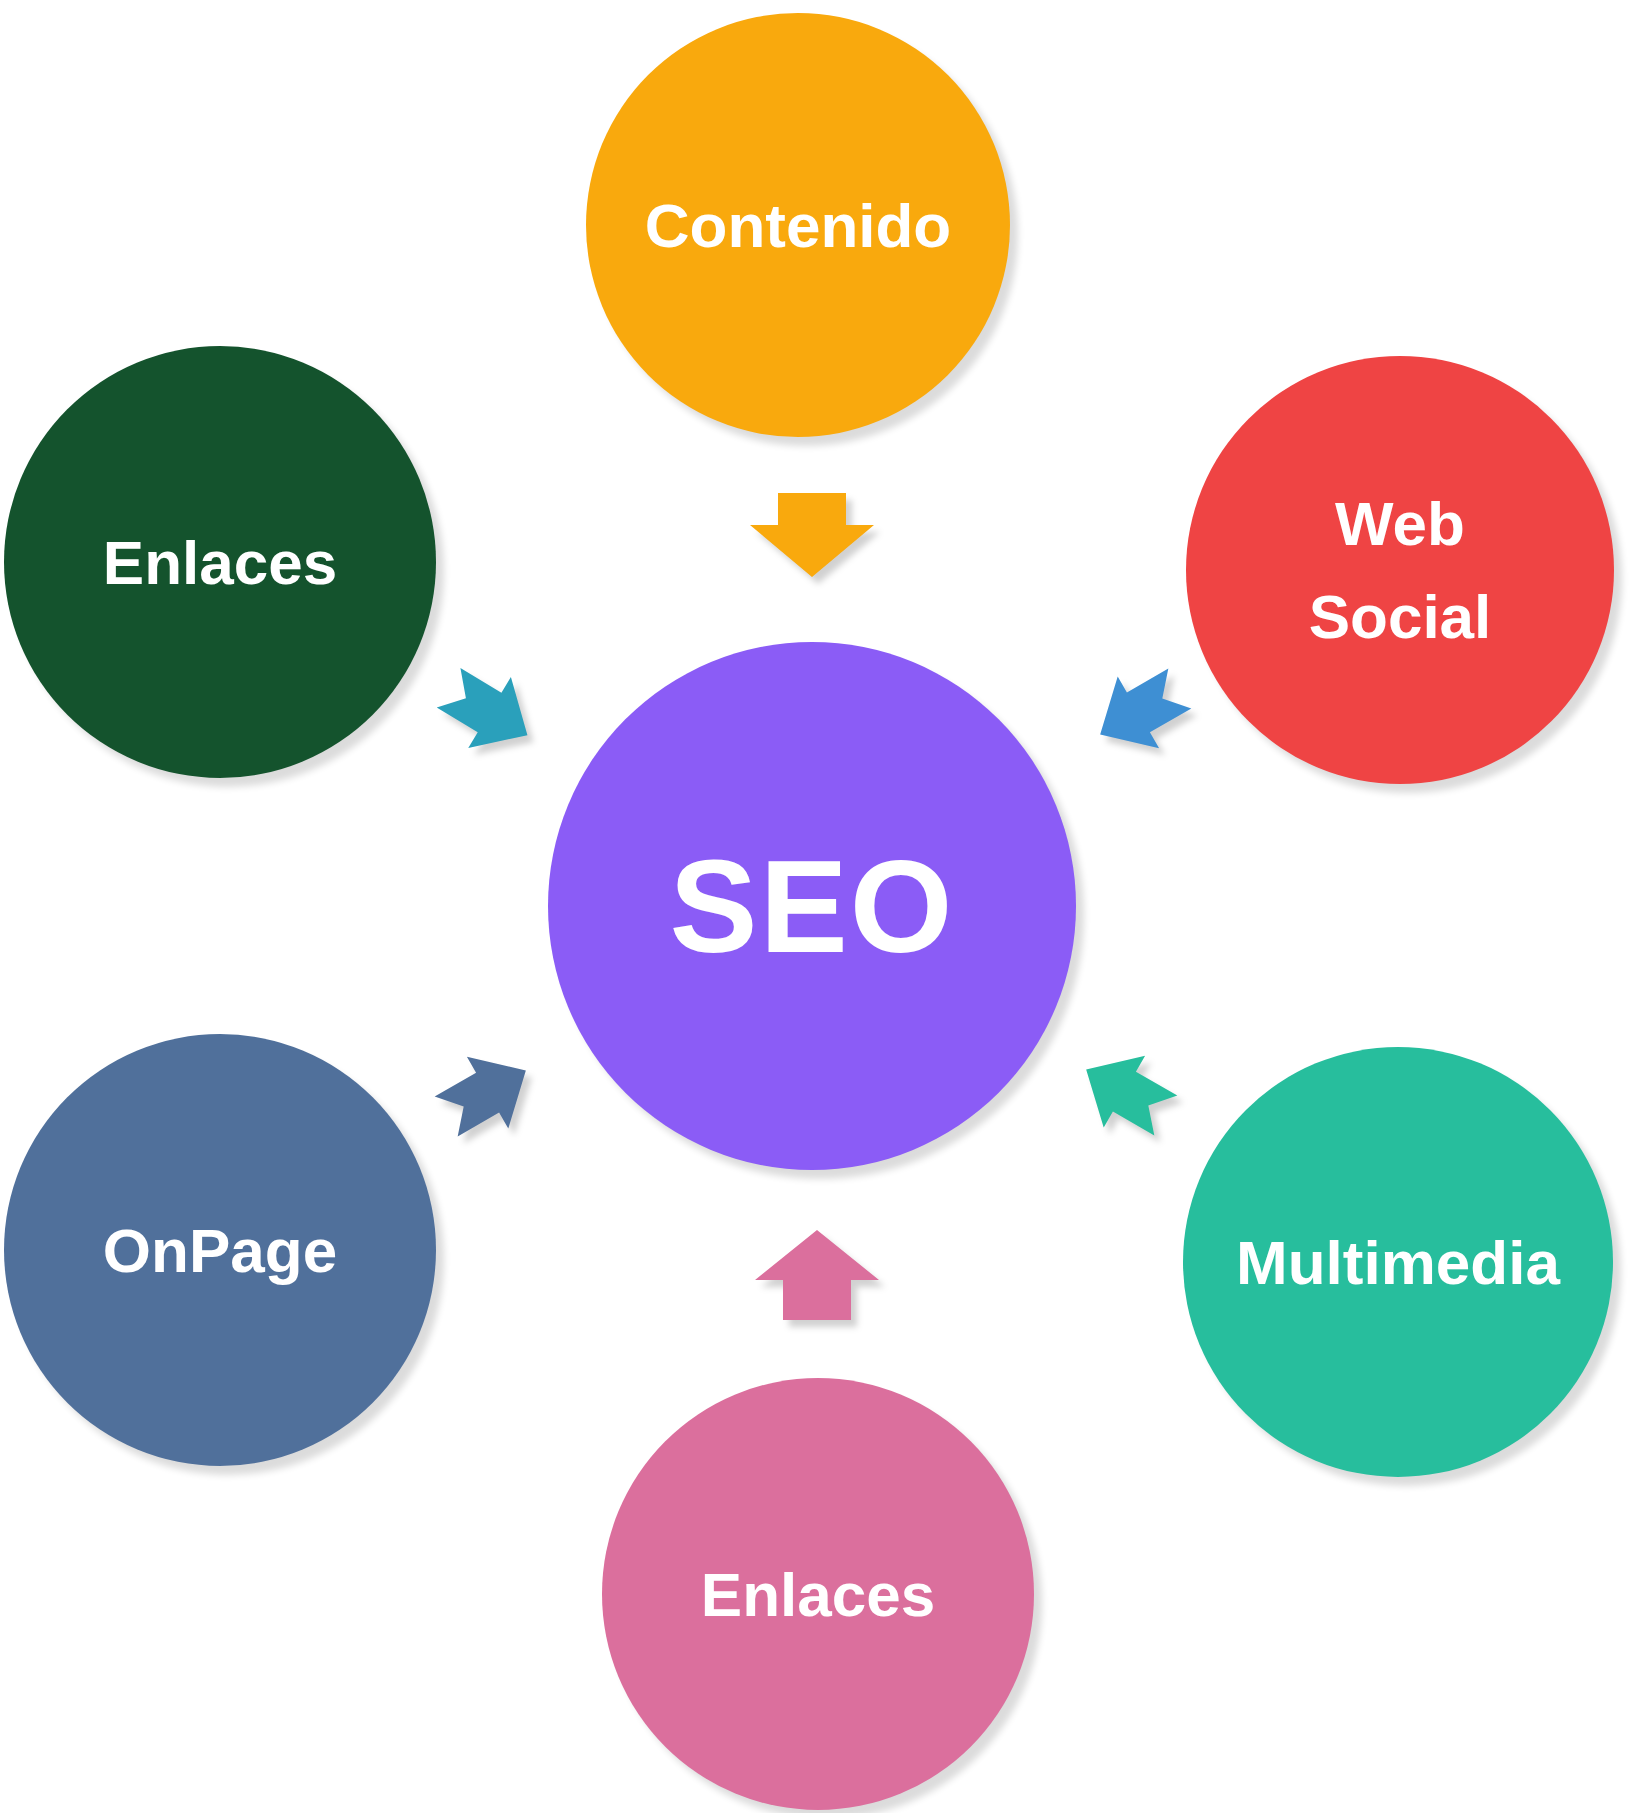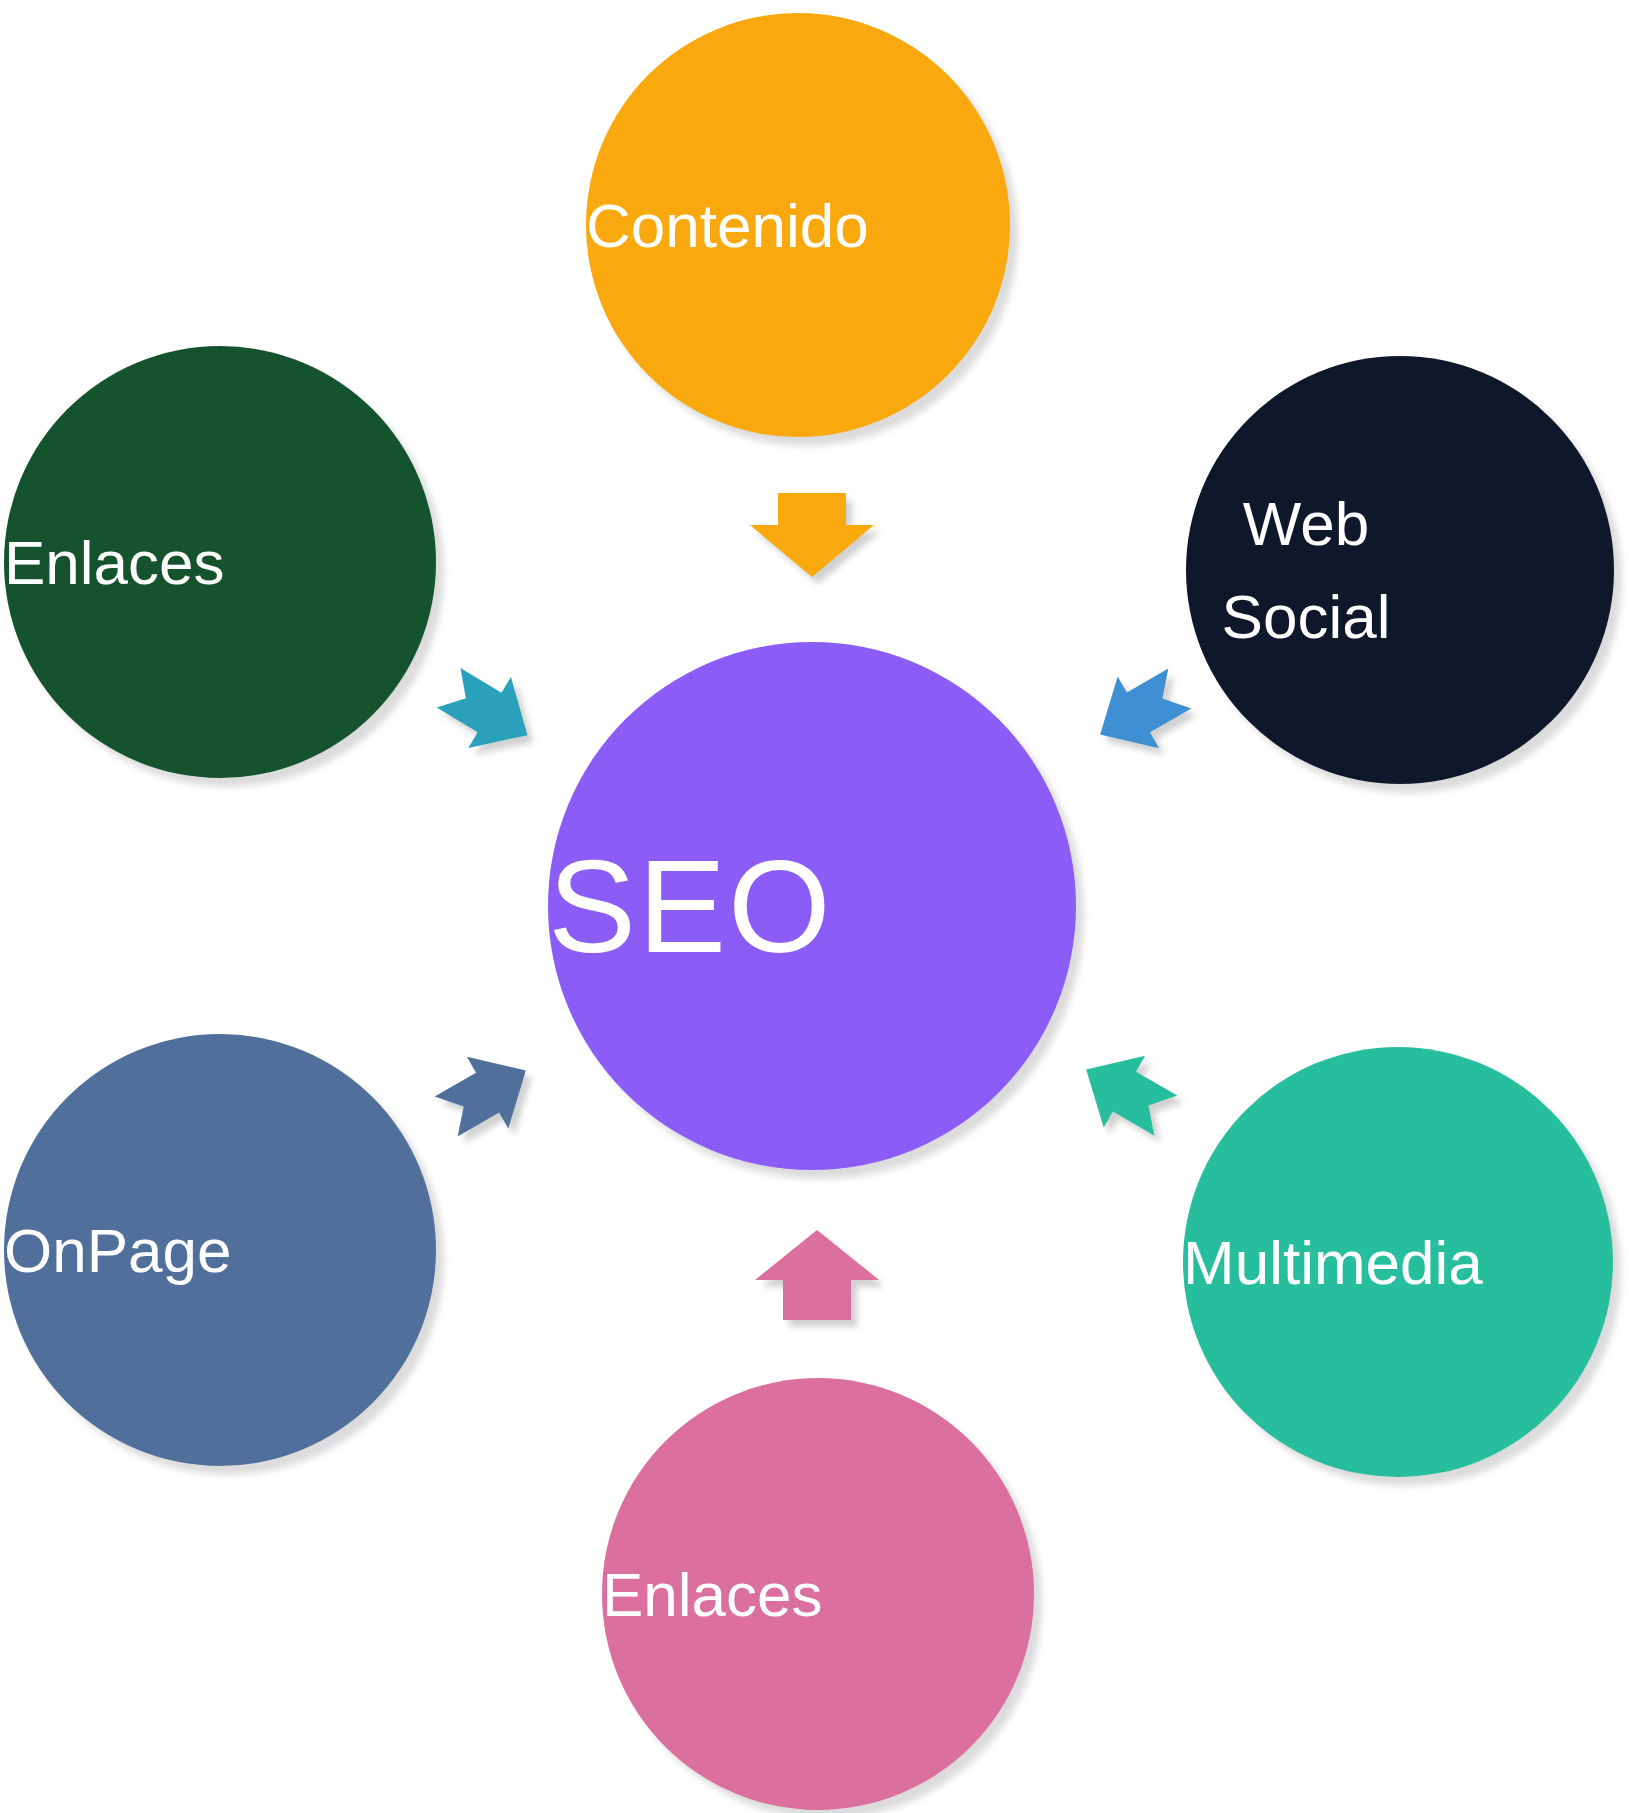--- a/index.html
+++ b/index.html
@@ -13,22 +13,23 @@
     height: 1813px;
     background: #ffffff;
     overflow: hidden;
     font-family: "Liberation Sans", sans-serif;
   }
   .circle {
     position: absolute;
     border-radius: 50%;
     display: flex;
     align-items: center;
-    justify-content: flex-start;
+    justify-content: center;
     box-shadow: 8px 9px 7px rgba(0,0,0,0.14);
+    font-weight: bold;
   }
   .label {
     color: #ffffff;
     font-size: 62px;
     line-height: 1.5;
     text-align: center;
     white-space: nowrap;
   }
   .label.wrap {
     white-space: normal;
@@ -51,21 +52,21 @@
 </style>
 </head>
 <body>
 
 <div class="canvas">
 
   <div class="circle" style="left: 586px; top: 13px; width: 424px; height: 424px; background: rgb(249, 169, 13);">
     <span class="label">Contenido</span>
   </div>
 
-  <div class="circle" style="left: 1186px; top: 356px; width: 428px; height: 428px; background: #0f172a;">
+  <div class="circle" style="left: 1186px; top: 356px; width: 428px; height: 428px; background: #ef4444;">
     <span class="label wrap">Web Social</span>
   </div>
 
   <div class="circle" style="left: 4px; top: 346px; width: 432px; height: 432px; background: #14532d;">
     <span class="label">Enlaces</span>
   </div>
 
   <div class="circle" style="left: 548px; top: 642px; width: 528px; height: 528px; background: #8b5cf6;">
     <span class="center-label">SEO</span>
   </div>

